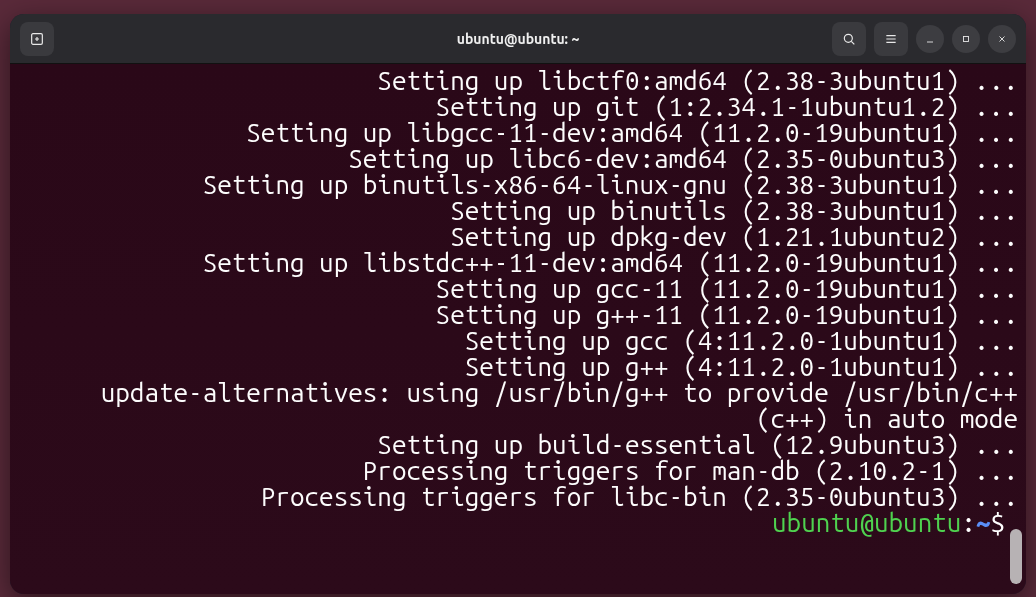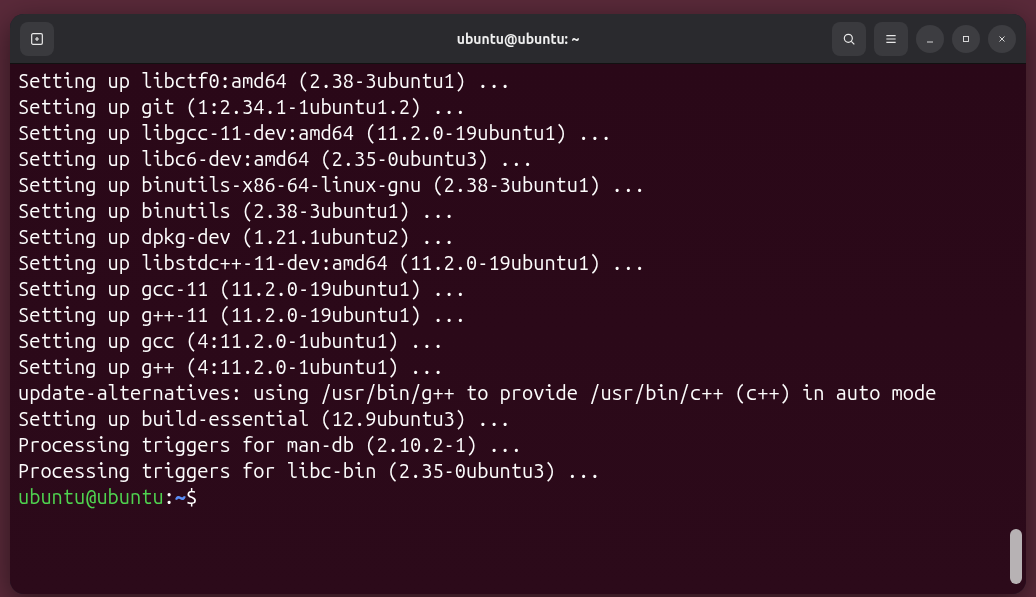--- a/index.html
+++ b/index.html
@@ -16,20 +16,21 @@
       left: 10px;
       top: 14px;
       width: 1016px;
       height: 580px;
       background: #1e1e2e;
       border-radius: 14px;
       overflow: hidden;
       box-shadow: 0 8px 30px rgba(0,0,0,0.5);
       display: flex;
       flex-direction: column;
+      text-align: right;
     }
     .titlebar {
       height: 50px;
       background: #2a2a2e;
       display: flex;
       align-items: center;
       padding: 0 10px;
       position: relative;
       border-bottom: 1px solid #111;
     }
@@ -66,21 +67,21 @@
     }
     .tb-btn svg { width: 16px; height: 16px; stroke: #e8e8e8; fill: none; stroke-width: 1.8; }
     .tb-btn.round svg { width: 12px; height: 12px; }
     .tb-spacer { flex: 1; }
     .terminal-body {
       flex: 1;
       background: #2c0a1a;
       background: linear-gradient(180deg, #2a0818 0%, #2c0a1a 100%);
       padding: 4px 8px 8px 8px;
       color: #ffffff;
-      font-size: 20px;
+      font-size: 26px;
       line-height: 26px;
       font-family: "Ubuntu Mono", "DejaVu Sans Mono", Consolas, monospace;
       white-space: pre-wrap;
       word-break: break-word;
       overflow: hidden;
       position: relative;
     }
     .output-line { color: #fdfdfd; }
     .prompt-user { color: #4fd24f; font-weight: 400; }
     .prompt-colon { color: #ffffff; }

